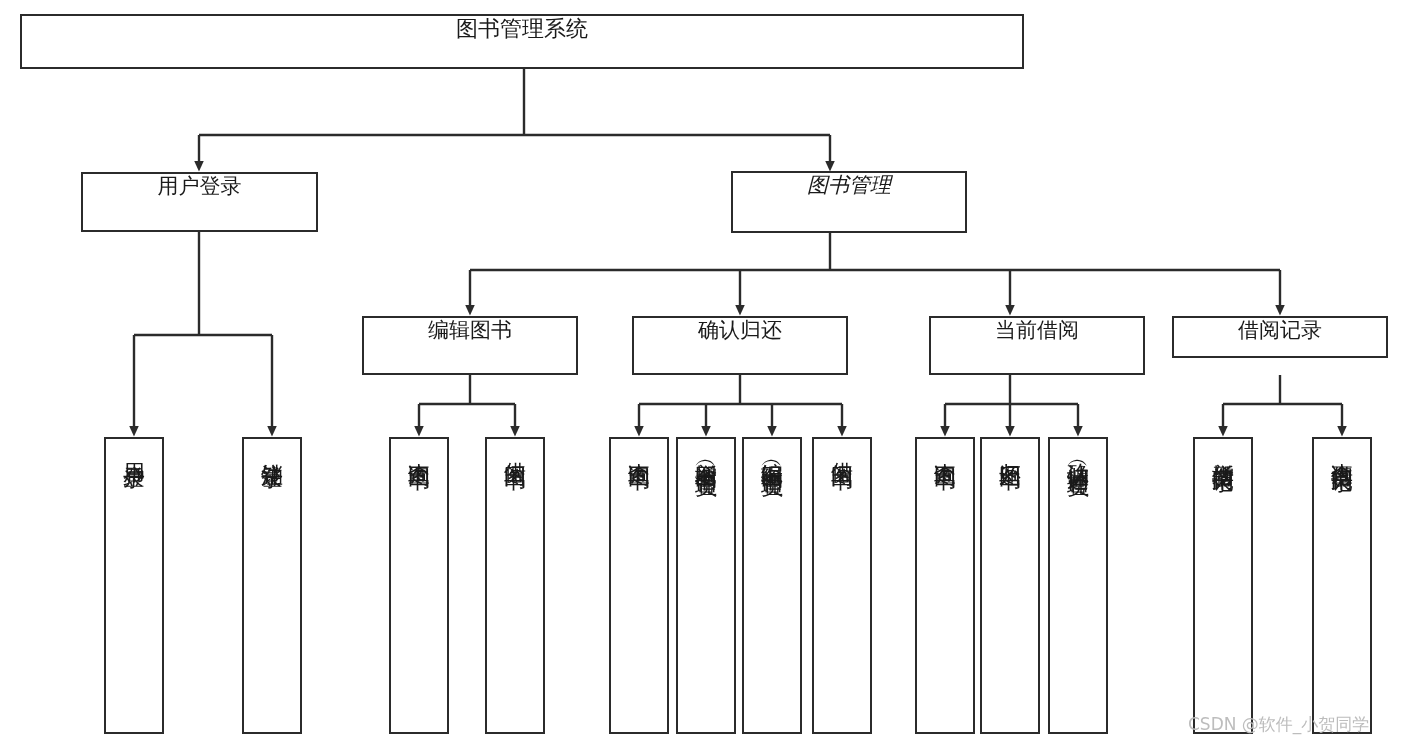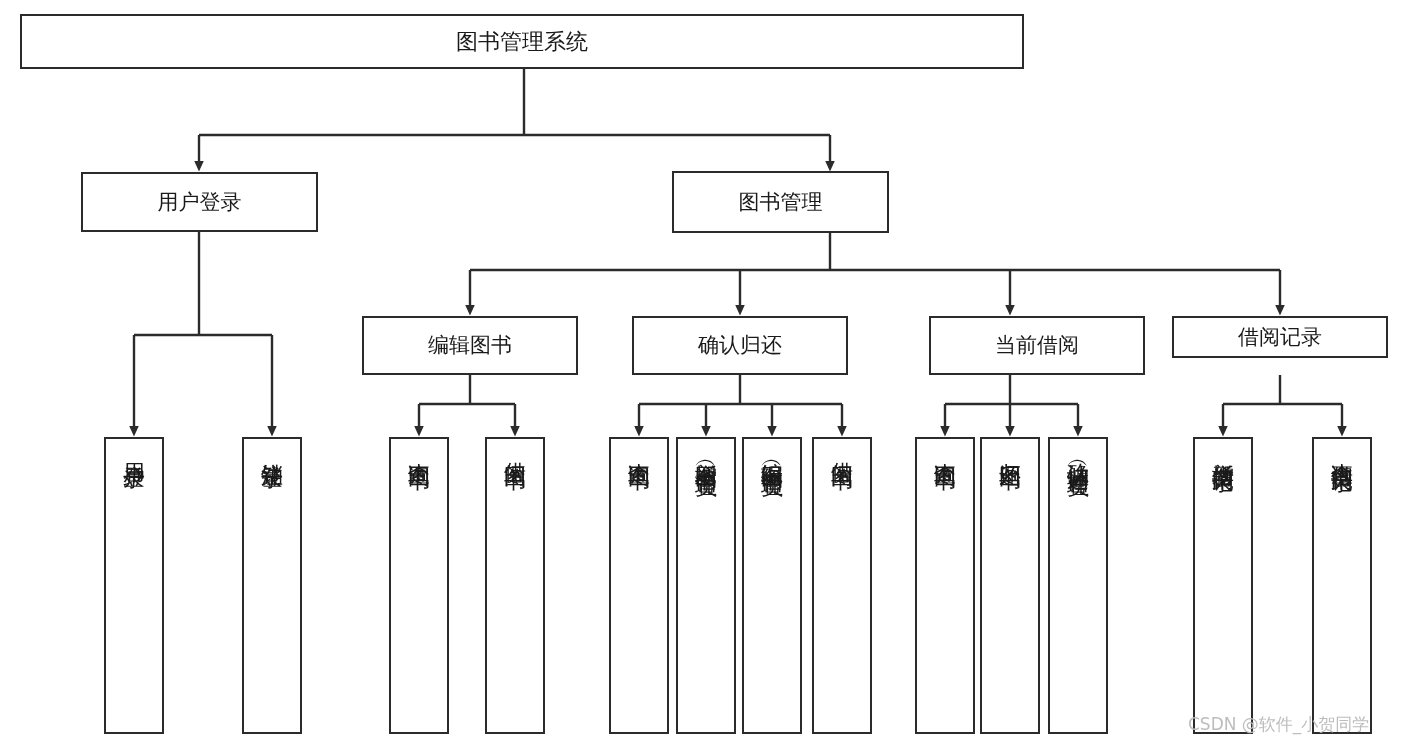--- a/index.html
+++ b/index.html
@@ -27,21 +27,21 @@
     width: 1405px;
     height: 747px;
     pointer-events: none;
   }
   .node {
     position: absolute;
     box-sizing: border-box;
     background: #ffffff;
     border: 2px solid #2b2b2b;
     display: flex;
-    align-items: center;
+    align-items: flex-start;
     justify-content: center;
     overflow: hidden;
   }
   .node-label {
     color: #1a1a1a;
     line-height: 1.18;
     white-space: nowrap;
     text-align: center;
   }
   
@@ -132,21 +132,21 @@
     </g>
   </svg>
 
   <div class="node horiz root" style="left:20px; top:14px; width:1004px; height:55px;">
     <span class="node-label">图书管理系统</span>
   </div>
 
   <div class="node horiz" style="left:81px; top:172px; width:237px; height:60px;">
     <span class="node-label">用户登录</span>
   </div>
-  <div class="node horiz" style="left:672px; top:171px; width:217px; height:62px;">
+  <div class="node horiz" style="left:731px; top:171px; width:236px; height:62px;font-style:italic;">
     <span class="node-label">图书管理</span>
   </div>
 
   <div class="node horiz" style="left:362px; top:316px; width:216px; height:59px;">
     <span class="node-label">编辑图书</span>
   </div>
   <div class="node horiz" style="left:632px; top:316px; width:216px; height:59px;">
     <span class="node-label">确认归还</span>
   </div>
   <div class="node horiz" style="left:929px; top:316px; width:216px; height:59px;">

